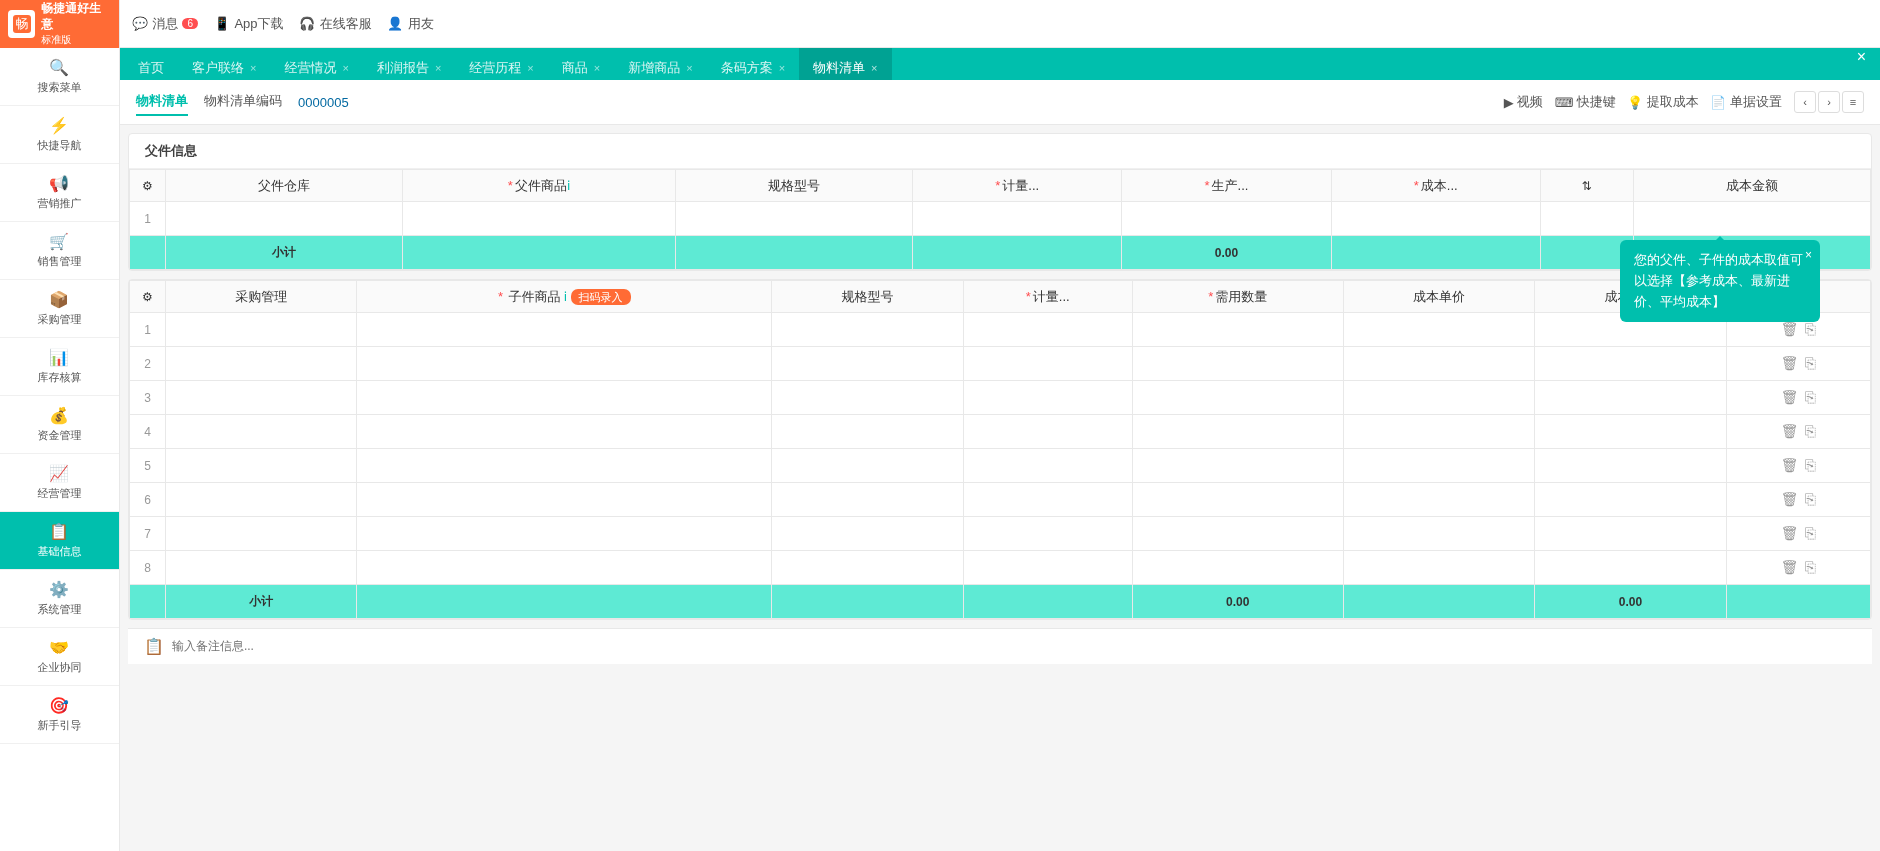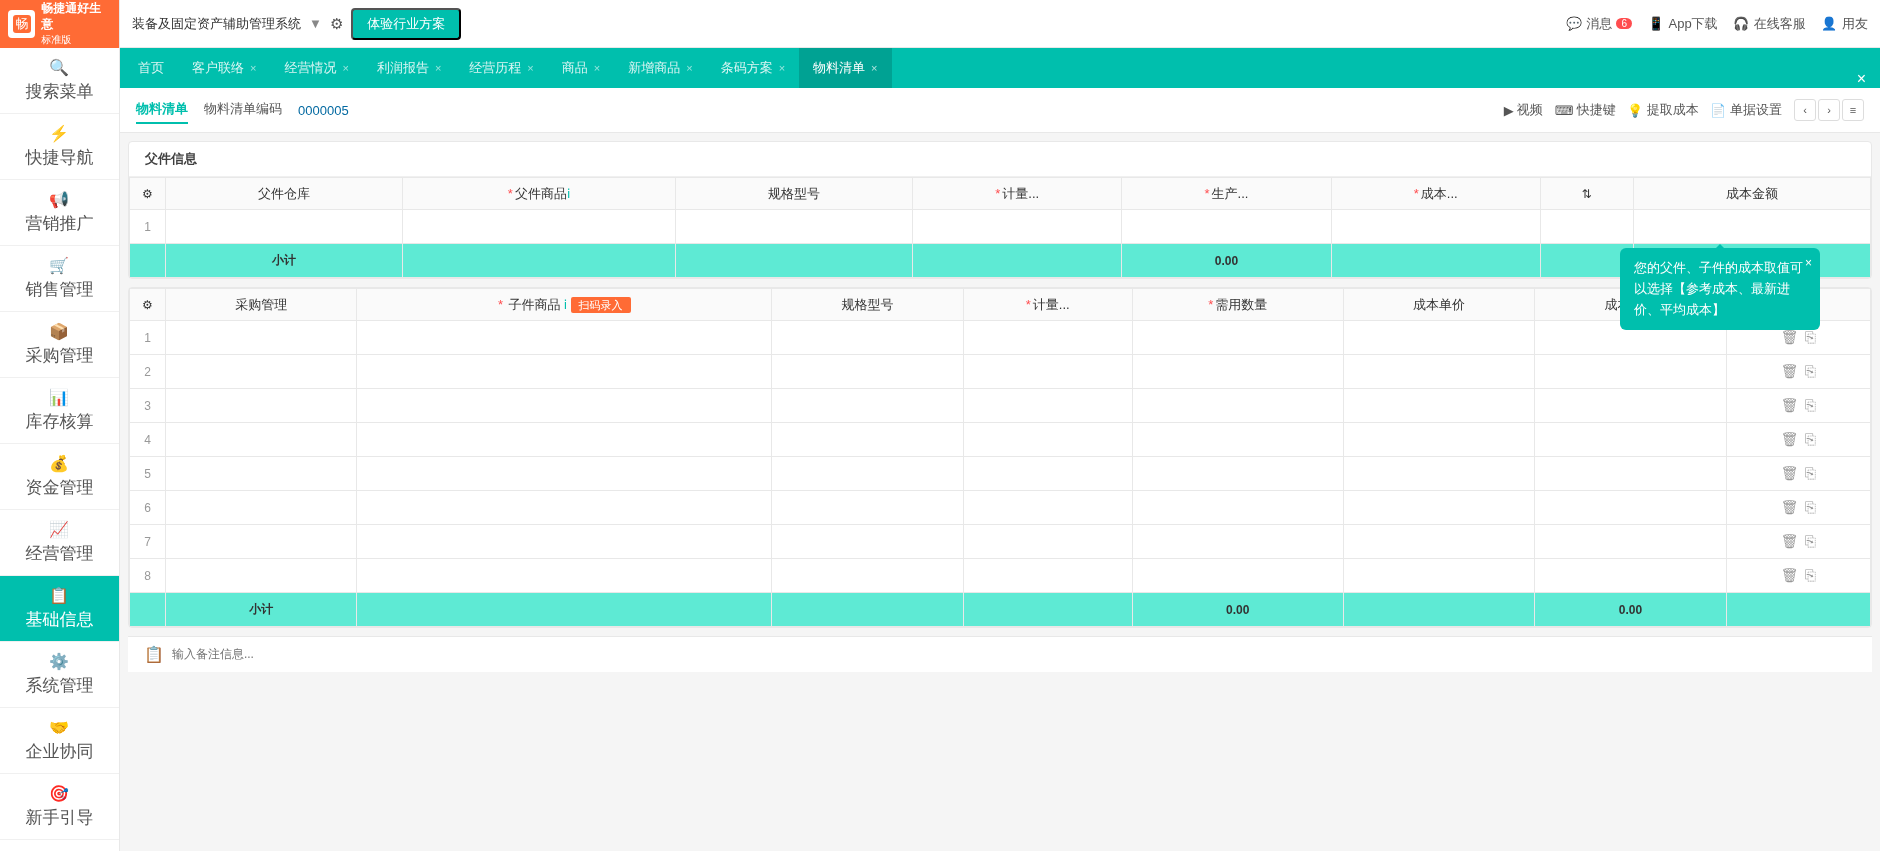--- a/index.html
+++ b/index.html
@@ -41,21 +41,21 @@
       align-items: center;
       padding: 10px 4px;
       cursor: pointer;
       color: #555;
       border-bottom: 1px solid #f0f0f0;
       gap: 3px;
     }
     .sidebar-item.active { background: #00bfad; color: white; }
     .sidebar-item.active .sidebar-icon { color: white; }
     .sidebar-icon { font-size: 16px; }
-    .sidebar-label { font-size: 17px; text-align: center; }
+    .sidebar-label { font-size: 11px; text-align: center; }
 
     
     .main {
       flex: 1;
       display: flex;
       flex-direction: column;
       overflow: hidden;
     }
 
     
@@ -106,22 +106,22 @@
       border-radius: 4px;
       cursor: pointer;
       font-size: 13px;
     }
     .settings-icon { font-size: 15px; cursor: pointer; color: #555; }
 
     
     .nav-tabs {
       background: #00bfad;
       display: flex;
-      align-items: flex-end;
-      height: 40px;
+      align-items: flex-start;
+      height: 32px;
       padding: 0 4px;
       overflow: hidden;
     }
     .nav-tab {
       padding: 0 14px;
       height: 40px;
       display: flex;
       align-items: center;
       cursor: pointer;
       color: rgba(255,255,255,0.85);
@@ -233,21 +233,21 @@
     .th-settings { width: 36px; }
 
     .required-mark { color: #ff4d4f; margin-right: 2px; }
 
     .row-num { color: #999; font-size: 12px; }
 
     .scan-btn {
       background: #ff6b35;
       color: white;
       padding: 2px 8px;
-      border-radius: 2px;
+      border-radius: 7px;
       font-size: 11px;
       cursor: pointer;
       margin-top: 26px;
     }
 
     .action-icons {
       display: flex;
       gap: 6px;
       justify-content: center;
     }
@@ -375,26 +375,20 @@
   </div>
   <div class="sidebar-item">
     <span class="sidebar-icon">🎯</span>
     <span class="sidebar-label">新手引导</span>
   </div>
 </div>
 
 <div class="main">
 
   <div class="top-header">
-    <div class="top-header-left">
-      <span class="system-title">装备及固定资产辅助管理系统</span>
-      <span style="cursor:pointer; color:#888;">▼</span>
-      <span class="settings-icon">⚙</span>
-      <button class="trial-btn">体验行业方案</button>
-    </div>
     <div class="top-header-right">
       <div class="header-btn">
         <span>💬</span>
         <span>消息</span>
         <span class="badge">6</span>
       </div>
       <div class="header-btn">
         <span>📱</span>
         <span>App下载</span>
       </div>

